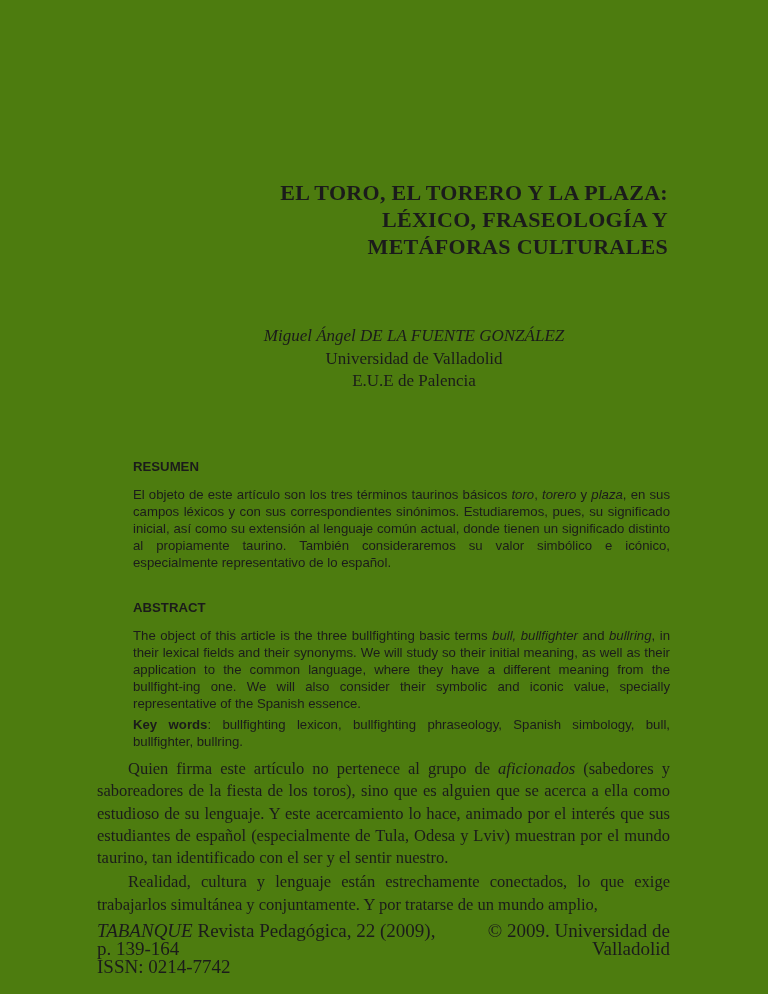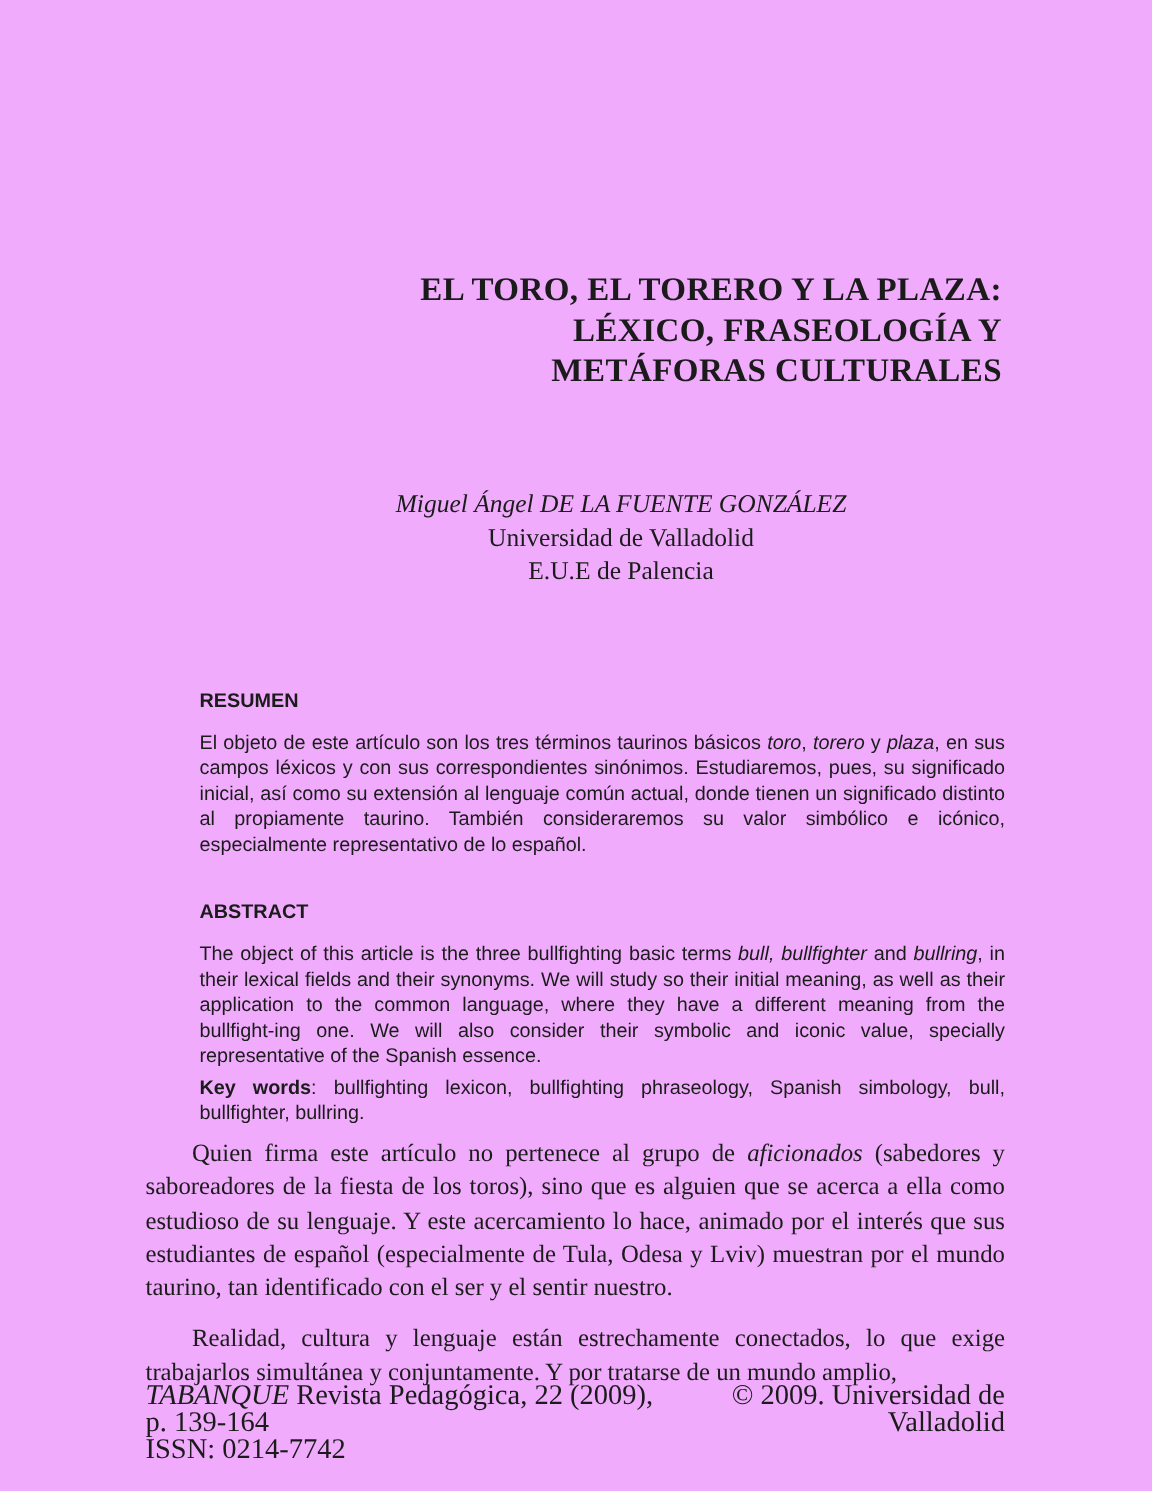--- a/index.html
+++ b/index.html
@@ -5,21 +5,21 @@
   html, body {
     margin: 0;
     padding: 0;
     background: #e8e8e8;
   }
   .page {
     position: relative;
     width: 768px;
     height: 994px;
     margin: 0 auto;
-    background: #f0abfc;
+    background: #4d7c0f;
     color: #1b1b1b;
     font-family: "Liberation Serif", serif;
     overflow: hidden;
   }
   .i { font-style: italic; }
   .b { font-weight: bold; }
 
   
   .title {
     position: absolute;
@@ -80,21 +80,21 @@
     width: 573px;
     font-size: 16.5px;
     line-height: 22.3px;
     text-align: justify;
   }
   .body-text p {
     margin: 0;
     text-indent: 31px;
   }
   .body-text p + p {
-    margin-top: 12px;
+    margin-top: 2px;
   }
 
   
   .page-footer {
     position: absolute;
     top: 922px;
     left: 97px;
     right: 98px;
     display: flex;
     justify-content: space-between;

